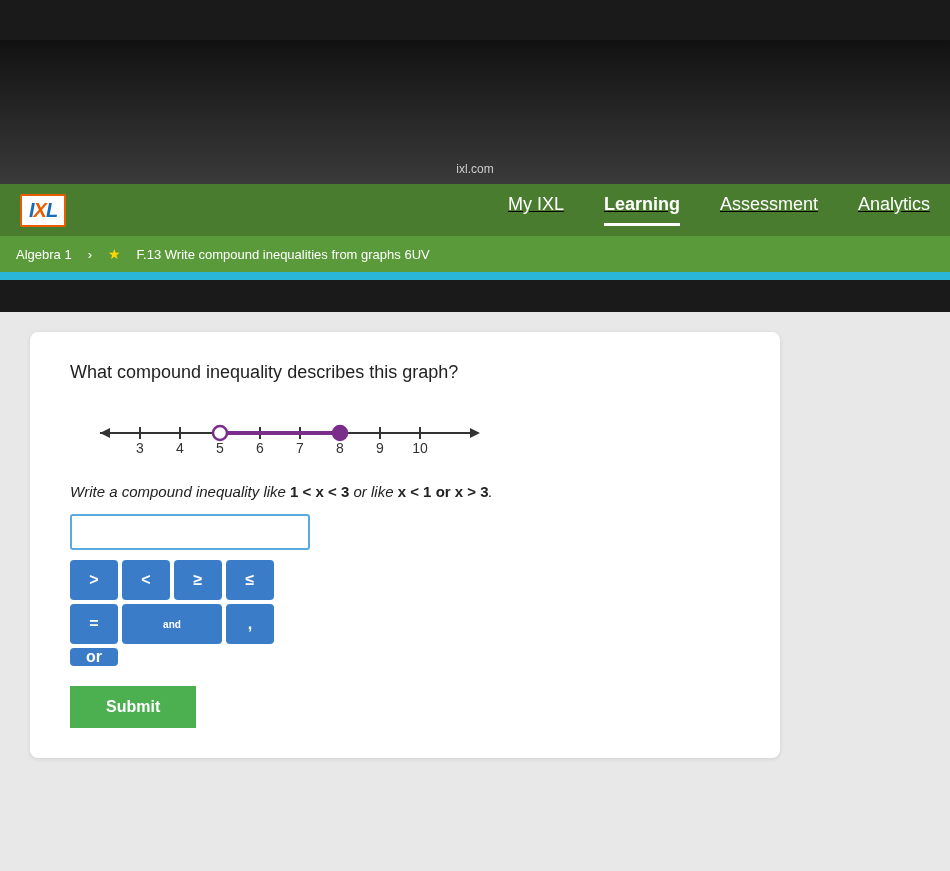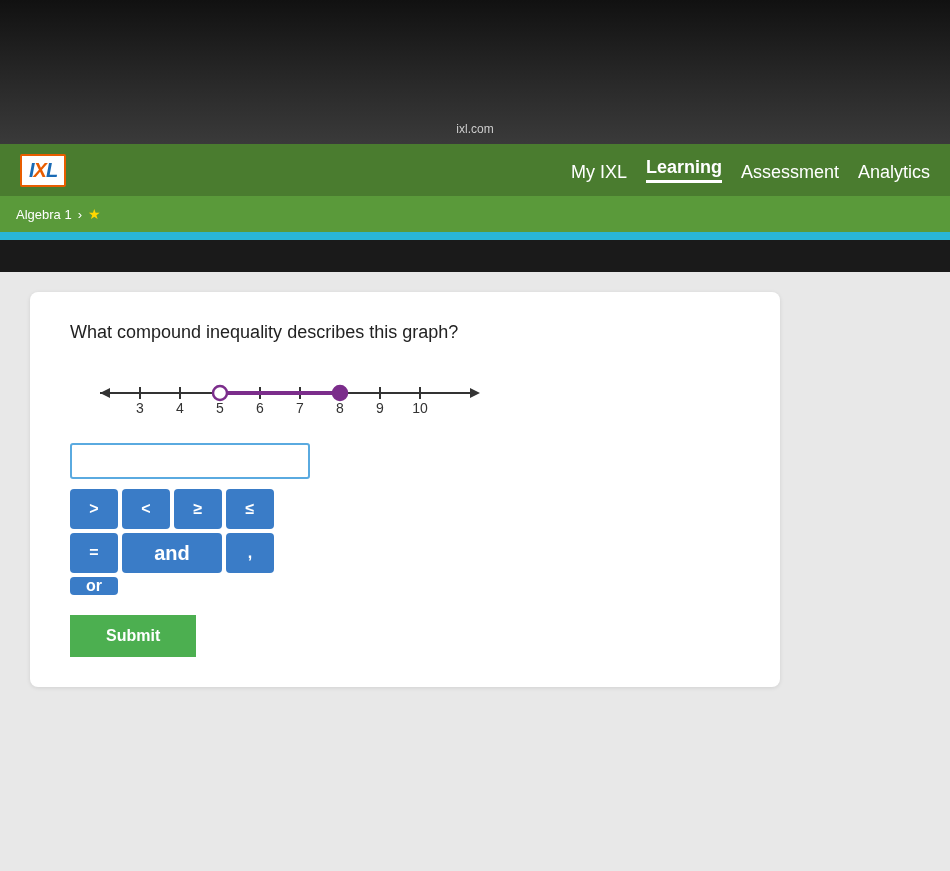--- a/index.html
+++ b/index.html
@@ -10,20 +10,21 @@
       font-family: Arial, sans-serif;
       background: #1a1a1a;
     }
 
     
     .top-dark {
       width: 100%;
       height: 144px;
       background: linear-gradient(180deg, #111 0%, #2a2a2a 60%, #3a3a3a 100%);
       position: relative;
+      margin-top: 40px;
     }
 
     
     .url-bar {
       position: absolute;
       bottom: 8px;
       left: 50%;
       transform: translateX(-50%);
       color: #ccc;
       font-size: 12px;
@@ -49,48 +50,49 @@
       color: #e85d00;
       letter-spacing: -1px;
       margin-right: 30px;
       border-radius: 2px;
       display: flex;
       align-items: center;
     }
 
     .nav-links {
       display: flex;
-      gap: 19px;
+      gap: 40px;
       margin-left: auto;
-      align-items: flex-end;
+      align-items: flex-start;
+      text-decoration: underline;
     }
 
     .nav-link {
       color: white;
       font-size: 18px;
       font-weight: normal;
       text-decoration: none;
       cursor: pointer;
     }
 
     .nav-link.active {
       font-weight: bold;
       border-bottom: 3px solid white;
-      padding-bottom: 2px;
+      padding-bottom: 8px;
     }
 
     
     .breadcrumb-bar {
       width: 100%;
       height: 36px;
       background: #5a9a3a;
       display: flex;
       align-items: center;
       padding: 0 16px;
-      gap: 6px;
+      gap: 16px;
     }
 
     .breadcrumb-text {
       color: white;
       font-size: 13px;
     }
 
     .breadcrumb-sep {
       color: white;
       font-size: 13px;
@@ -193,21 +195,21 @@
       font-size: 16px;
       font-weight: bold;
       cursor: pointer;
       display: flex;
       align-items: center;
       justify-content: center;
     }
 
     .symbol-btn.wide {
       grid-column: span 2;
-      font-size: 20px;
+      font-size: 10px;
     }
 
     
     .submit-btn {
       background: #4caf50;
       color: white;
       border: none;
       border-radius: 0;
       padding: 12px 36px;
       font-size: 16px;
@@ -244,20 +246,27 @@
     <span class="nav-link active">Learning</span>
     <span class="nav-link">Assessment</span>
     <span class="nav-link">Analytics</span>
   </div>
 </div>
 
 <div class="breadcrumb-bar">
   <span class="breadcrumb-text">Algebra 1</span>
   <span class="breadcrumb-sep">›</span>
   <span class="breadcrumb-star">★</span>
+  <span class="breadcrumb-current">
+    <span>F.13</span>
+    <span> </span>
+    <span>Write compound inequalities from graphs</span>
+    <span> </span>
+    <span>6UV</span>
+  </span>
 </div>
 
 <div class="accent-bar"></div>
 
 <div class="main-content">
   <div class="question-card">
 
     
     <div class="question-text">What compound inequality describes this graph?</div>
 
@@ -297,20 +306,23 @@
 
         <line x1="140" y1="30" x2="260" y2="30" stroke="#7b2d8b" stroke-width="4"></line>
 
         <circle cx="140" cy="30" r="7" fill="white" stroke="#7b2d8b" stroke-width="2.5"></circle>
 
         <circle cx="260" cy="30" r="7" fill="#7b2d8b" stroke="#7b2d8b" stroke-width="2.5"></circle>
       </svg>
     </div>
 
     
+    <div class="instruction-text">
+      Write a compound inequality like <b>1 &lt; x &lt; 3</b> or like <b>x &lt; 1 or x &gt; 3</b>.
+    </div>
 
     
     <input type="text" class="answer-input" style="">
 
     
     <div class="symbol-grid">
       <button class="symbol-btn">&gt;</button>
       <button class="symbol-btn">&lt;</button>
       <button class="symbol-btn">≥</button>
       <button class="symbol-btn">≤</button>

